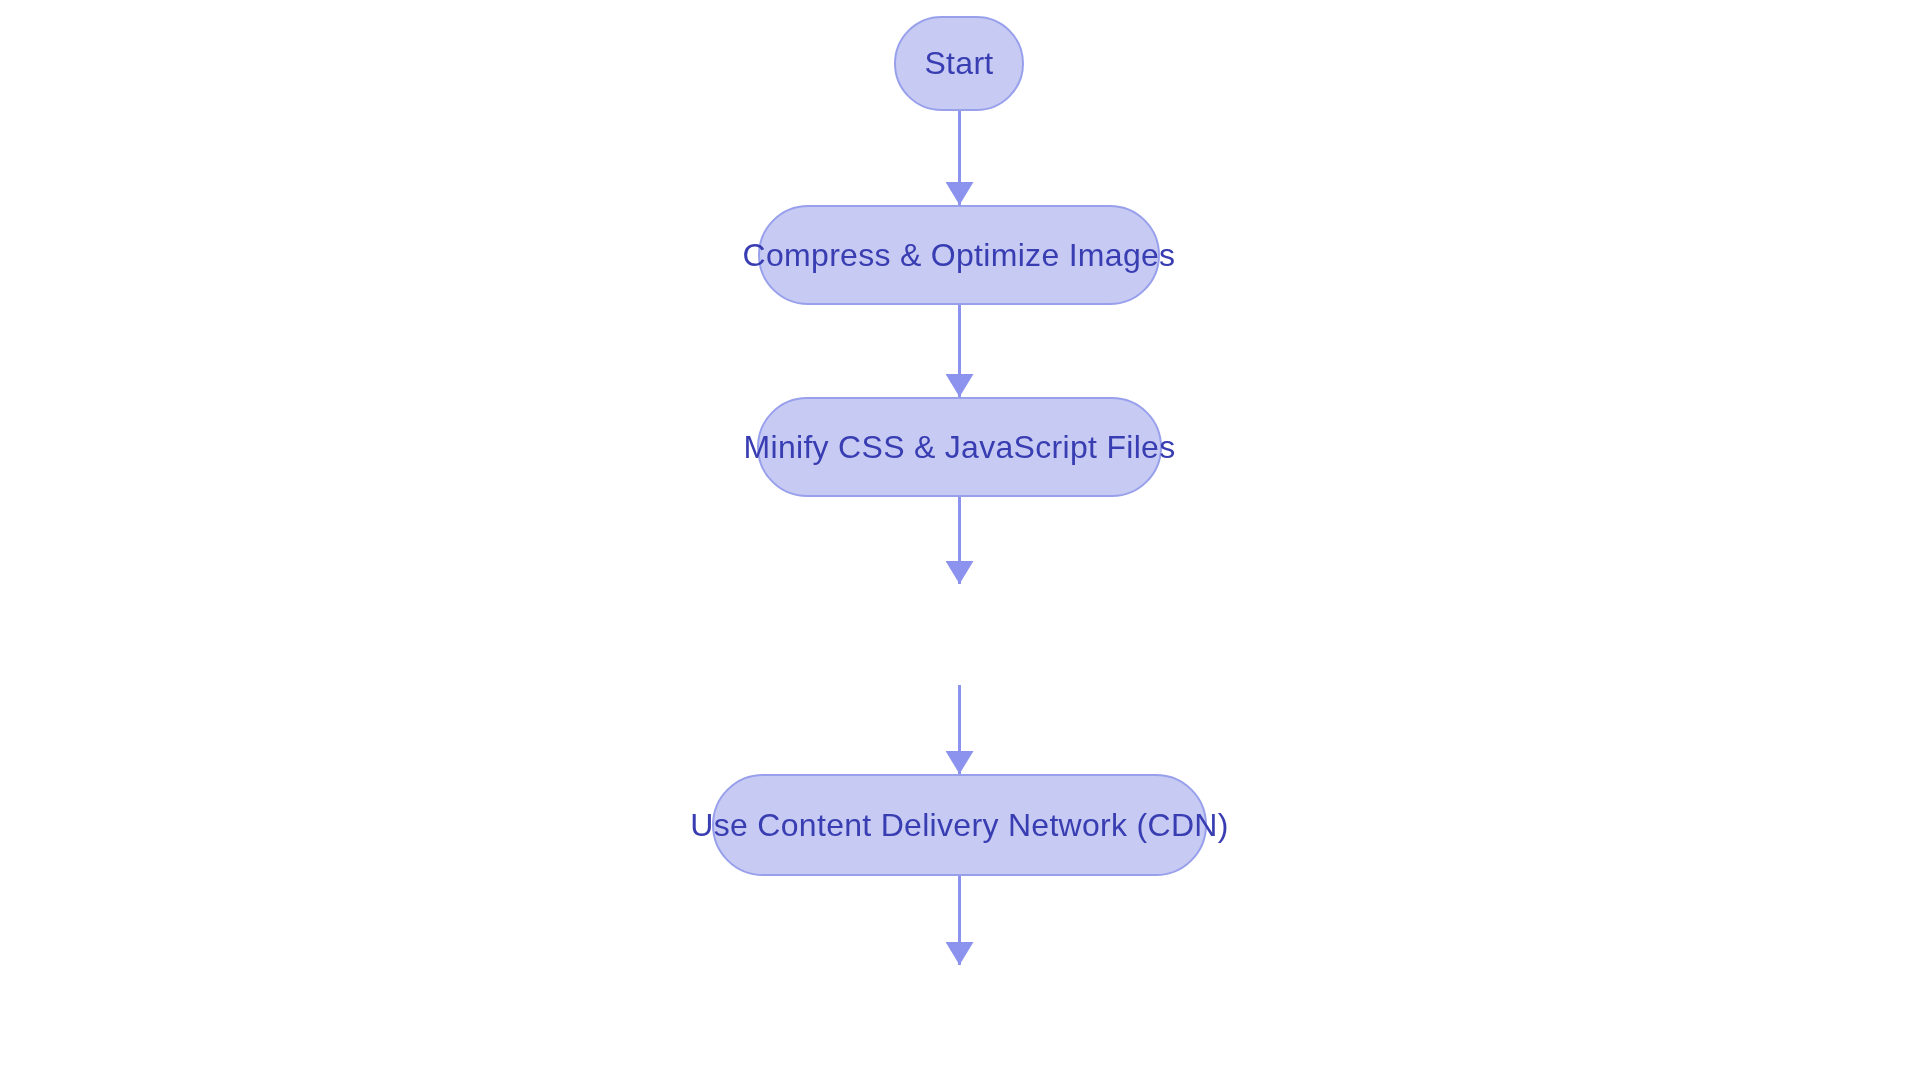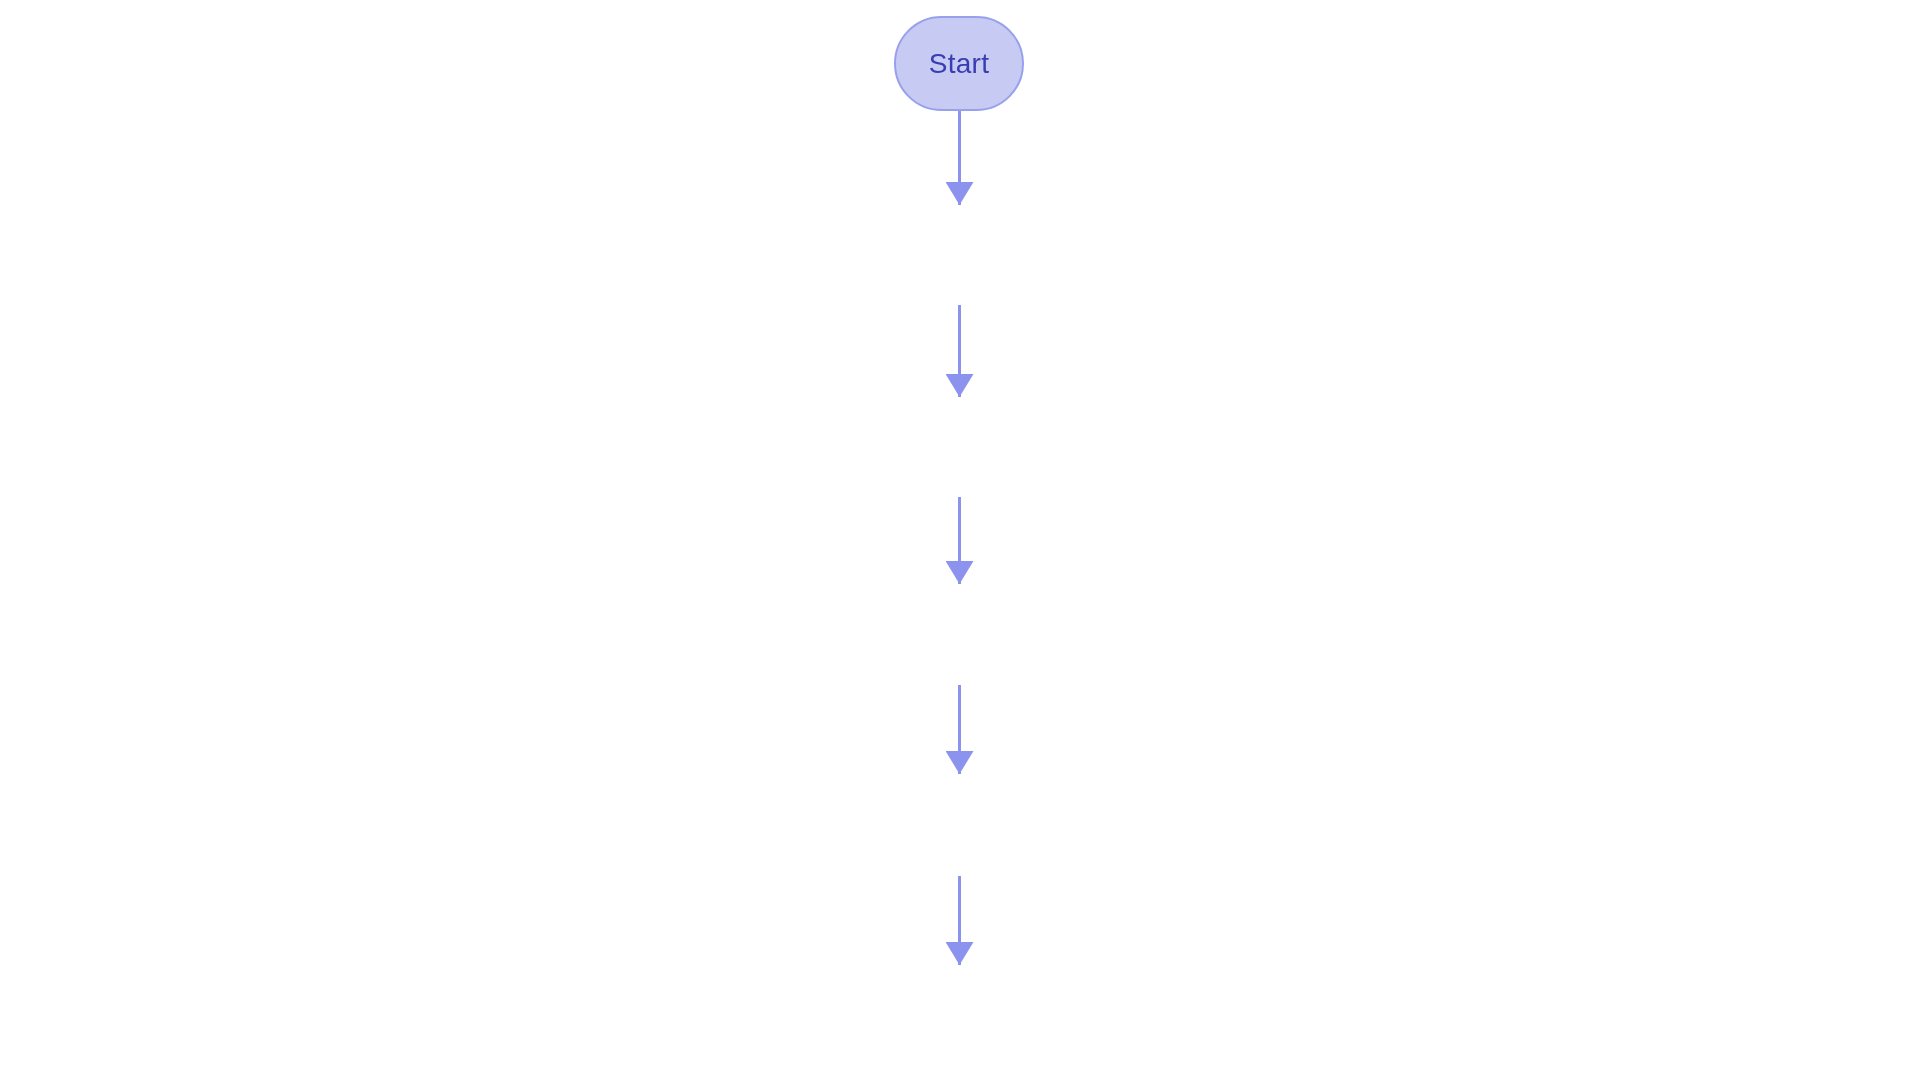--- a/index.html
+++ b/index.html
@@ -34,21 +34,21 @@
     box-sizing: border-box;
     display: flex;
     align-items: center;
     justify-content: center;
     background: var(--node-fill, #c7caf3);
     border: 2px solid var(--node-border, #98a0ec);
     border-radius: 60px;
   }
   .node-label {
     color: var(--node-text, #383db2);
-    font-size: 28px;
+    font-size: 32px;
     letter-spacing: 0.3px;
     white-space: nowrap;
     text-align: center;
   }
   
   #node-start { left: 894px; top: 16px;  width: 130px; height: 95px;  }
   #node-2     { left: 758px; top: 205px; width: 402px; height: 100px; }
   #node-3     { left: 757px; top: 397px; width: 405px; height: 100px; }
   #node-4     { left: 744px; top: 584px; width: 430px; height: 101px; }
   #node-5     { left: 712px; top: 774px; width: 495px; height: 102px; }
@@ -69,18 +69,27 @@
     <line x1="959.5" y1="305" x2="959.5" y2="397" marker-end="url(#arrowhead)"></line>
     <line x1="959.5" y1="497" x2="959.5" y2="584" marker-end="url(#arrowhead)"></line>
     <line x1="959.5" y1="685" x2="959.5" y2="774" marker-end="url(#arrowhead)"></line>
     <line x1="959.5" y1="876" x2="959.5" y2="965" marker-end="url(#arrowhead)"></line>
   </svg>
 
   <div id="node-start" class="node">
     <span class="node-label">Start</span>
   </div>
 
+  <div id="node-2" class="node">
+    <span class="node-label">Compress &amp; Optimize Images</span>
+  </div>
+
+  <div id="node-3" class="node">
+    <span class="node-label">Minify CSS &amp; JavaScript Files</span>
+  </div>
 
 
-
+  <div id="node-5" class="node">
+    <span class="node-label">Use Content Delivery Network (CDN)</span>
+  </div>
 
 
 </div>
 
 </body></html>

